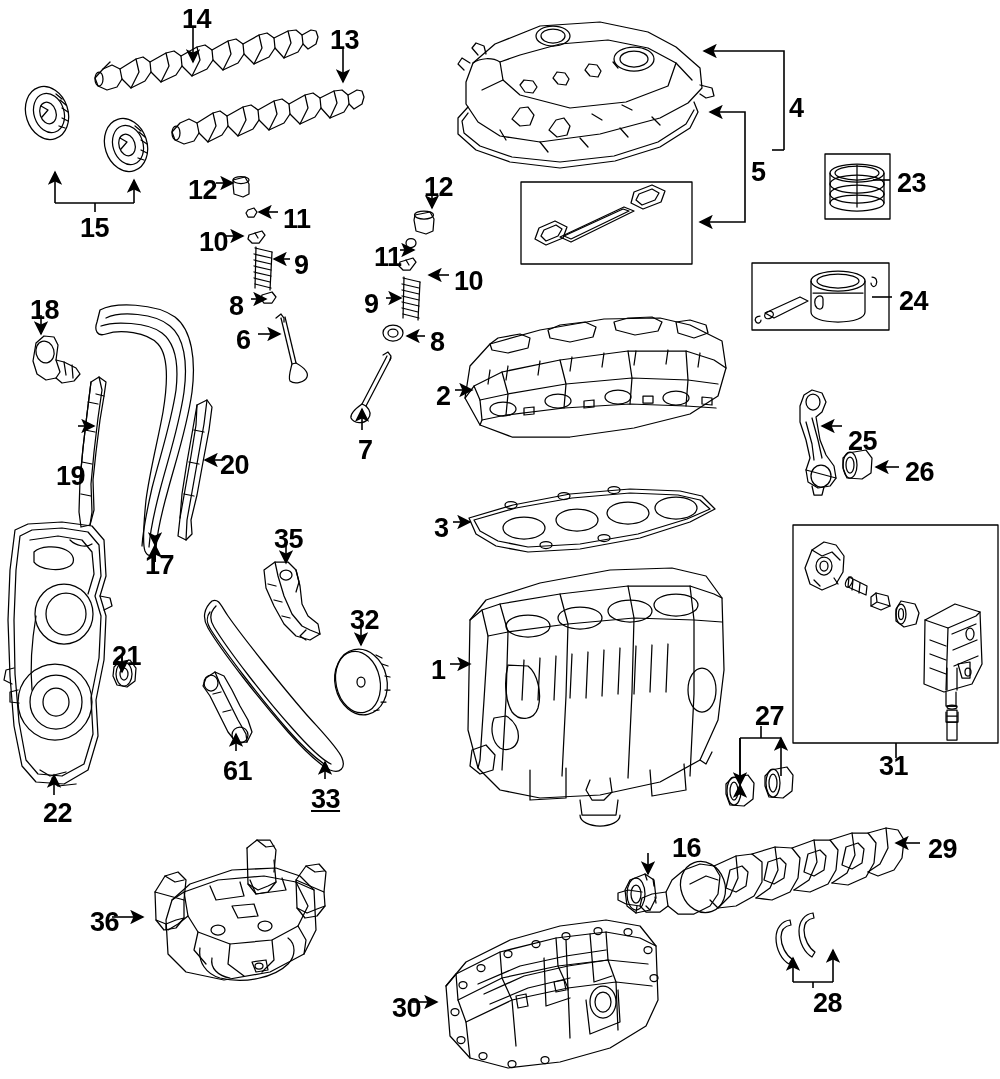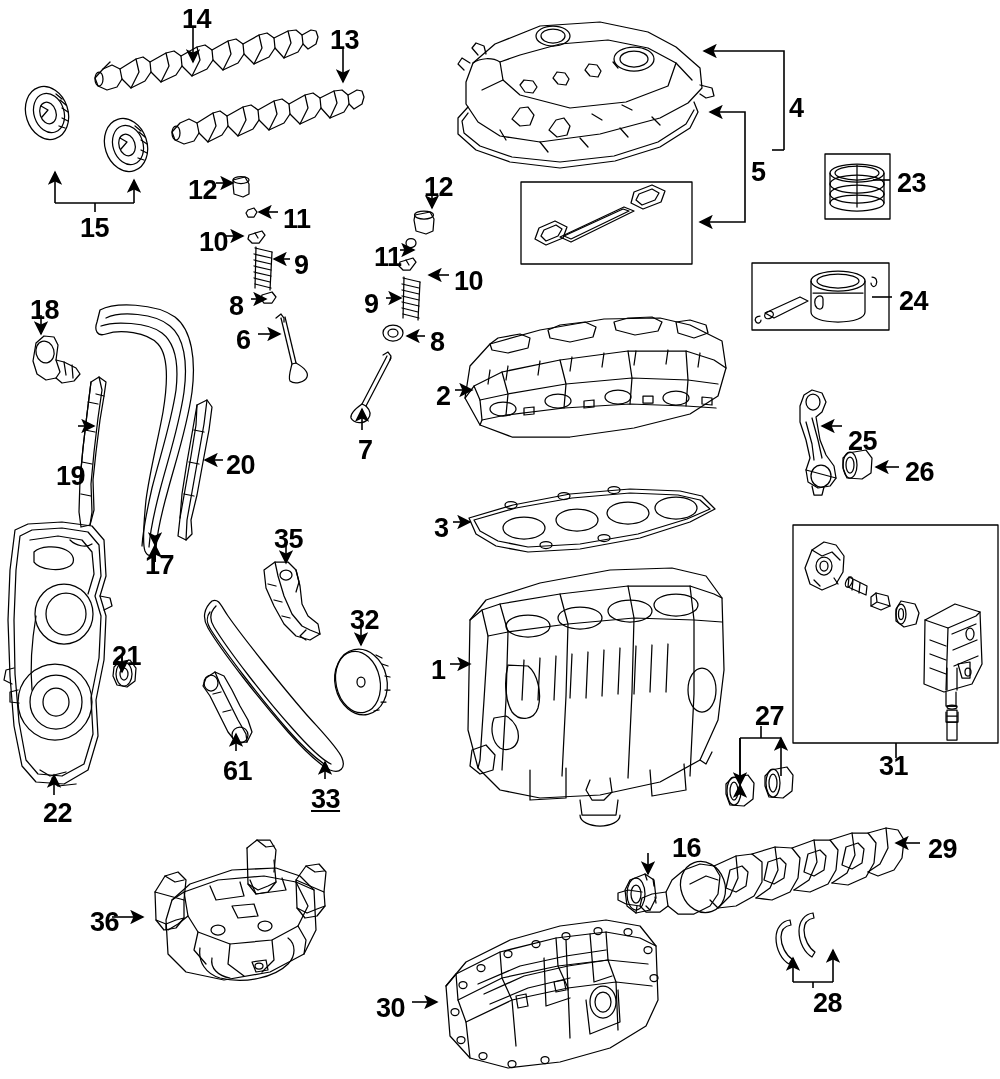--- a/index.html
+++ b/index.html
@@ -620,31 +620,31 @@
       <div class="callout" style="left: 374px; top: 244px;">11</div>
       <div class="callout" style="left: 188px; top: 177px;">12</div>
       <div class="callout" style="left: 424px; top: 174px;">12</div>
       <div class="callout" style="left: 330px; top: 27px;">13</div>
       <div class="callout" style="left: 182px; top: 6px;">14</div>
       <div class="callout" style="left: 80px; top: 215px;">15</div>
       <div class="callout" style="left: 672px; top: 835px;">16</div>
       <div class="callout" style="left: 145px; top: 552px;">17</div>
       <div class="callout" style="left: 30px; top: 297px;">18</div>
       <div class="callout" style="left: 56px; top: 432px; margin-top: 31px;">19</div>
-      <div class="callout" style="left: 226px; top: 452px;">20</div>
+      <div class="callout" style="left: 220px; top: 452px;">20</div>
       <div class="callout" style="left: 112px; top: 643px;">21</div>
       <div class="callout" style="left: 43px; top: 800px;">22</div>
       <div class="callout" style="left: 897px; top: 170px;">23</div>
       <div class="callout" style="left: 899px; top: 288px;">24</div>
       <div class="callout" style="left: 848px; top: 428px;">25</div>
       <div class="callout" style="left: 905px; top: 459px;">26</div>
       <div class="callout" style="left: 755px; top: 703px;">27</div>
       <div class="callout" style="left: 813px; top: 990px;">28</div>
       <div class="callout" style="left: 928px; top: 836px;">29</div>
-      <div class="callout" style="left: 376px; top: 995px; text-align: right;">30</div>
+      <div class="callout" style="left: 392px; top: 995px; text-align: right;">30</div>
       <div class="callout" style="left: 879px; top: 753px;">31</div>
       <div class="callout" style="left: 350px; top: 607px; text-align: right;">32</div>
       <div class="callout" style="left: 311px; top: 786px; text-decoration: underline;">33</div>
       <div class="callout" style="left: 223px; top: 758px;">61</div>
       <div class="callout" style="left: 274px; top: 526px;">35</div>
       <div class="callout" style="left: 90px; top: 909px;">36</div>
     </div>
 
 </div>
 

